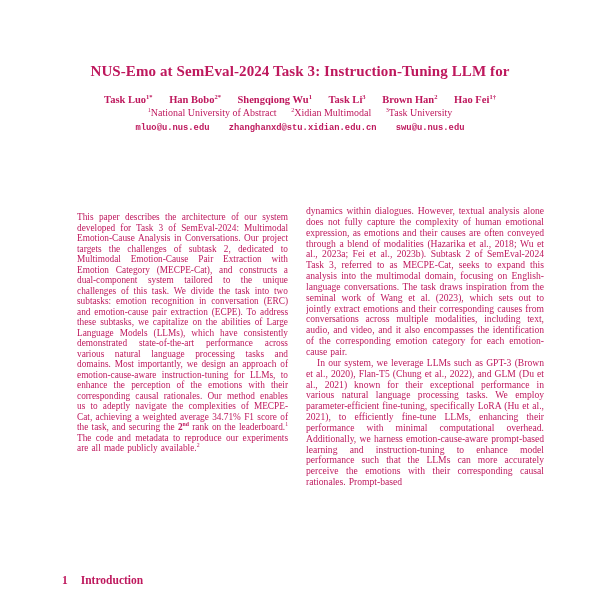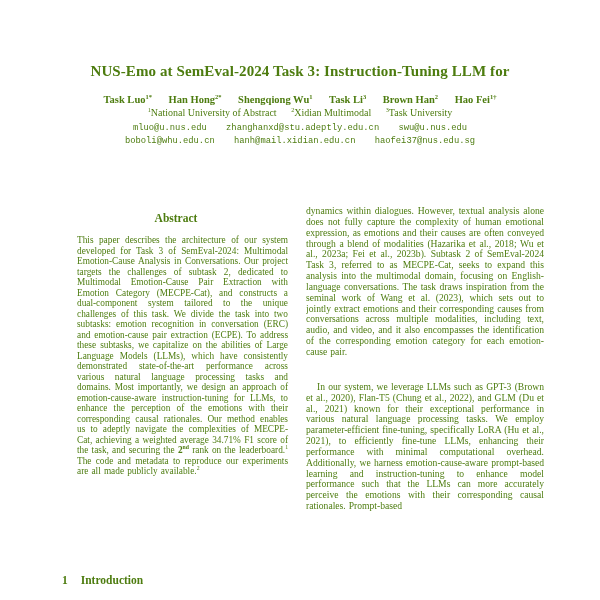--- a/index.html
+++ b/index.html
@@ -2,90 +2,84 @@
 <html><head>
 <meta charset="utf-8">
 <style>
   html,body{margin:0;padding:0;background:#e8e8e8;}
   .page{
     position:relative;
     width:600px;height:600px;
     background:#ffffff;
     overflow:hidden;
     font-family:"Liberation Serif","DejaVu Serif",serif;
-    color:#4d7c0f;
+    color:#be185d;
     margin:0 auto;
   }
   .header{position:absolute;top:62px;left:0;width:600px;text-align:center;}
   .title{font-size:15px;font-weight:700;line-height:19px;letter-spacing:0.1px;}
   .authors{margin-top:13px;font-size:10.5px;font-weight:700;}
   .author{margin:0 7px;white-space:nowrap;}
   sup{font-size:62%;vertical-align:super;line-height:0;}
   .affils{margin-top:2px;font-size:10px;}
   .affil{margin:0 6px;white-space:nowrap;}
   .emails{font-family:"Liberation Mono","DejaVu Sans Mono",monospace;font-size:8.8px;line-height:13px;}
   .emails-first{margin-top:4px;}
-  .email{margin:0 7px;white-space:nowrap;}
+  .email{margin:0 7px;white-space:nowrap;font-weight:bold;}
   .abstract-block{position:absolute;left:62px;top:212px;width:228px;}
   .abstract-heading{text-align:center;font-size:11.5px;font-weight:700;margin:0 0 11px 0;}
   .abstract-text{
     margin:0 2px 0 15px;
     font-size:9.3px;line-height:10.5px;
     text-align:justify;word-spacing:0.8px;
   }
   .intro-heading{position:absolute;left:62px;top:574px;font-size:11.5px;font-weight:700;text-align:right;}
   .intro-number{margin-right:13px;}
   .right-col{
     position:absolute;left:306px;top:206px;width:238px;height:396px;
     overflow:hidden;
     font-size:9.6px;line-height:10.85px;
     text-align:justify;word-spacing:0.6px;
   }
   .right-col p{margin:0;}
-  .right-col p.indented{text-indent:11px;margin-top:24px;}
+  .right-col p.indented{text-indent:11px;}
 </style>
 </head>
 <body>
 
 <div class="page">
 
   <div class="header">
     <div class="title">
       <div>NUS-Emo at SemEval-2024 Task 3: Instruction-Tuning LLM for</div>
     </div>
 
     <div class="authors">
       <span class="author"><span>Task Luo</span><sup>1*</sup></span>
-      <span class="author"><span>Han Hong</span><sup>2*</sup></span>
+      <span class="author"><span>Han Bobo</span><sup>2*</sup></span>
       <span class="author"><span>Shengqiong Wu</span><sup>1</sup></span>
       <span class="author"><span>Task Li</span><sup>3</sup></span>
       <span class="author"><span>Brown Han</span><sup>2</sup></span>
       <span class="author"><span>Hao Fei</span><sup>1†</sup></span>
     </div>
 
     <div class="affils">
       <span class="affil"><sup>1</sup><span>National University of Abstract</span></span>
       <span class="affil"><sup>2</sup><span>Xidian Multimodal</span></span>
       <span class="affil"><sup>3</sup><span>Task University</span></span>
     </div>
 
     <div class="emails emails-first">
       <span class="email">mluo@u.nus.edu</span>
-      <span class="email">zhanghanxd@stu.adeptly.edu.cn</span>
+      <span class="email">zhanghanxd@stu.xidian.edu.cn</span>
       <span class="email">swu@u.nus.edu</span>
-    </div>
-    <div class="emails">
-      <span class="email">boboli@whu.edu.cn</span>
-      <span class="email">hanh@mail.xidian.edu.cn</span>
-      <span class="email">haofei37@nus.edu.sg</span>
     </div>
   </div>
 
   <div class="abstract-block">
-    <div class="abstract-heading">Abstract</div>
     <p class="abstract-text"><span>This paper describes the architecture of our system developed for Task 3 of SemEval-2024: Multimodal Emotion-Cause Analysis in Conversations. Our project targets the challenges of subtask 2, dedicated to Multimodal Emotion-Cause Pair Extraction with Emotion Category (MECPE-Cat), and constructs a dual-component system tailored to the unique challenges of this task. We divide the task into two subtasks: emotion recognition in conversation (ERC) and emotion-cause pair extraction (ECPE). To address these subtasks, we capitalize on the abilities of Large Language Models (LLMs), which have consistently demonstrated state-of-the-art performance across various natural language processing tasks and domains. Most importantly, we design an approach of emotion-cause-aware instruction-tuning for LLMs, to enhance the perception of the emotions with their corresponding causal rationales. Our method enables us to adeptly navigate the complexities of MECPE-Cat, achieving a weighted average 34.71% F1 score of the task, and securing the </span><b><span>2</span><sup>nd</sup></b><span> rank on the leaderboard.</span><sup>1</sup><span> The code and metadata to reproduce our experiments are all made publicly available.</span><sup>2</sup></p>
   </div>
 
   <div class="intro-heading">
     <span class="intro-number">1</span><span>Introduction</span>
   </div>
 
   <div class="right-col">
     <p>dynamics within dialogues. However, textual analysis alone does not fully capture the complexity of human emotional expression, as emotions and their causes are often conveyed through a blend of modalities (Hazarika et al., 2018; Wu et al., 2023a; Fei et al., 2023b). Subtask 2 of SemEval-2024 Task 3, referred to as MECPE-Cat, seeks to expand this analysis into the multimodal domain, focusing on English-language conversations. The task draws inspiration from the seminal work of Wang et al. (2023), which sets out to jointly extract emotions and their corresponding causes from conversations across multiple modalities, including text, audio, and video, and it also encompasses the identification of the corresponding emotion category for each emotion-cause pair.</p>
     <p class="indented">In our system, we leverage LLMs such as GPT-3 (Brown et al., 2020), Flan-T5 (Chung et al., 2022), and GLM (Du et al., 2021) known for their exceptional performance in various natural language processing tasks. We employ parameter-efficient fine-tuning, specifically LoRA (Hu et al., 2021), to efficiently fine-tune LLMs, enhancing their performance with minimal computational overhead. Additionally, we harness emotion-cause-aware prompt-based learning and instruction-tuning to enhance model performance such that the LLMs can more accurately perceive the emotions with their corresponding causal rationales. Prompt-based</p>

